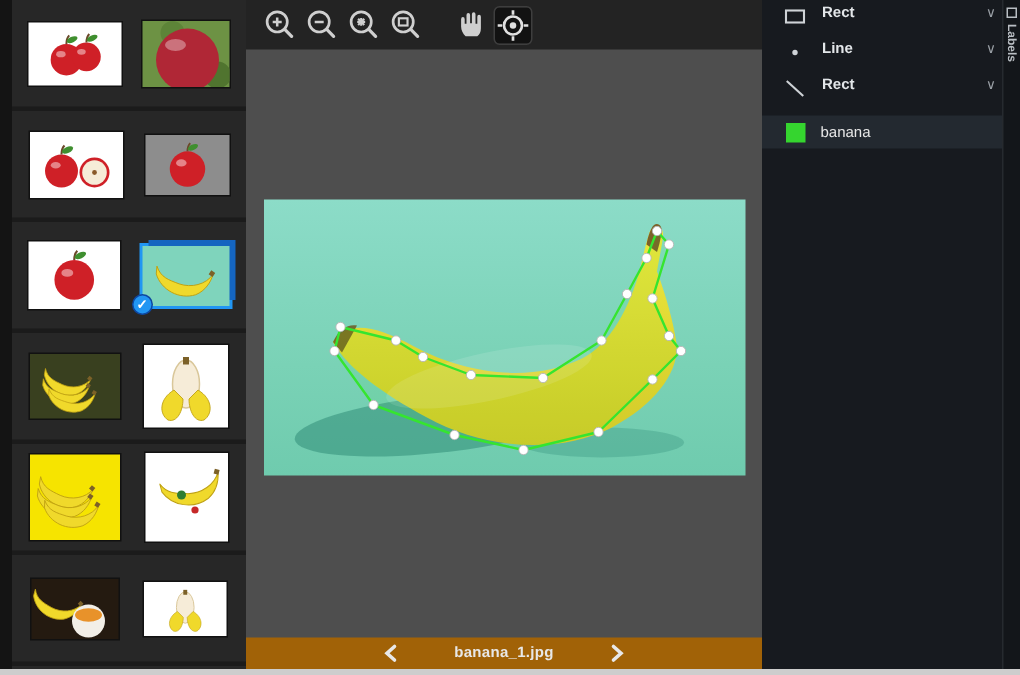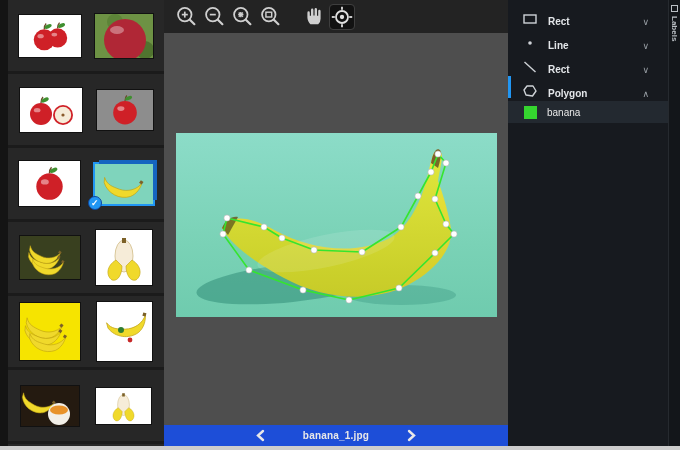--- a/index.html
+++ b/index.html
@@ -28,30 +28,30 @@
   .tbtn { width:24px; height:24px; display:flex; align-items:center; justify-content:center;
           border:none; background:transparent; border-radius:3px; cursor:pointer; }
   .tbtn.gap { margin-left:16px; }
   .tbtn.active { background:#121212; outline:1px solid #3e3e3e; }
   .c-stage { position:relative; height:392px; }
   .stage-image { position:absolute; left:12px; top:100px; width:321px; height:184px;
                  background:linear-gradient(180deg,#8cdcc8 0%,#7ad2b6 60%,#6fcbae 100%);
                  cursor:crosshair; }
   .stage-image svg { display:block; width:100%; height:100%; }
   .c-bottombar { position:absolute; left:0; bottom:0; width:100%; height:21px;
-                 background:#1d4ed8; display:flex; align-items:center; justify-content:center;
+                 background:#a16207; display:flex; align-items:center; justify-content:center;
                  gap:38px; }
   .navbtn { background:transparent; border:none; cursor:pointer; display:flex; align-items:center; }
   .filename { color:#e8e8e8; font-size:10px; font-weight:bold; letter-spacing:.2px; }
 
   
   .right-panel { position:absolute; left:508px; top:0; width:172px; height:446px;
                  background:#171a1f; padding-top:3px; }
-  .tool-row { position:relative; height:24px; display:flex; align-items:flex-end;
-              padding:0 31px 0 14px; cursor:pointer; }
+  .tool-row { position:relative; height:24px; display:flex; align-items:flex-start;
+              padding:0 16px 0 14px; cursor:pointer; }
   .tool-row.active::before { content:""; position:absolute; left:0; top:1px; bottom:1px;
                              width:3px; background:#2196f3; }
   .tool-row .ticon { width:16px; height:16px; display:flex; align-items:center; justify-content:center; }
   .tool-row .tlabel { margin-left:10px; color:#e3e6e9; font-size:10px; font-weight:bold; }
   .tool-row .chev { margin-left:auto; color:#9aa0a6; font-size:9px; }
   .label-row { height:22px; margin-top:2px; width:160px; background:#232930;
                display:flex; align-items:center; padding:0 12px 0 16px; cursor:pointer; }
   .swatch { width:13px; height:13px; cursor:pointer; }
   .label-name { margin-left:10px; color:#e8e8e8; font-size:10px; font-weight:normal; }
   .row-icons { margin-left:auto; display:flex; gap:8px; align-items:center; }
@@ -345,29 +345,20 @@
       </div>
       <div class="tool-row">
         <span class="ticon">
           <svg viewBox="0 0 16 16" preserveAspectRatio="xMidYMid meet">
             <line x1="2.5" y1="3" x2="13.5" y2="13" stroke="#cfd3d7" stroke-width="1.4"></line>
           </svg>
         </span>
      <span class="tlabel">Rect</span>
      <span class="chev">∨</span>
       </div>
-      <div class="tool-row active">
-        <span class="ticon">
-          <svg viewBox="0 0 16 16" preserveAspectRatio="xMidYMid meet">
-            <path d="M5 3 L11 3 L14 8 L10.5 13 L4 12 L2 7 Z" fill="none" stroke="#cfd3d7" stroke-width="1.4" stroke-linejoin="round"></path>
-          </svg>
-        </span>
-     <span class="tlabel">Polygon</span>
-     <span class="chev">∧</span>
-      </div>
       <div class="label-row">
         <span class="swatch" style="background:#35d52f"></span>
        <span class="label-name">banana</span>
        <span class="row-icons">
          <span>
             <svg viewBox="0 0 14 10" preserveAspectRatio="xMidYMid meet">
               <path d="M1 5 Q7 -1.5 13 5 Q7 11.5 1 5 Z" fill="#d6d6d6"></path>
               <circle cx="7" cy="5" r="2.2" fill="#171a1f"></circle>
             </svg>
           </span>

